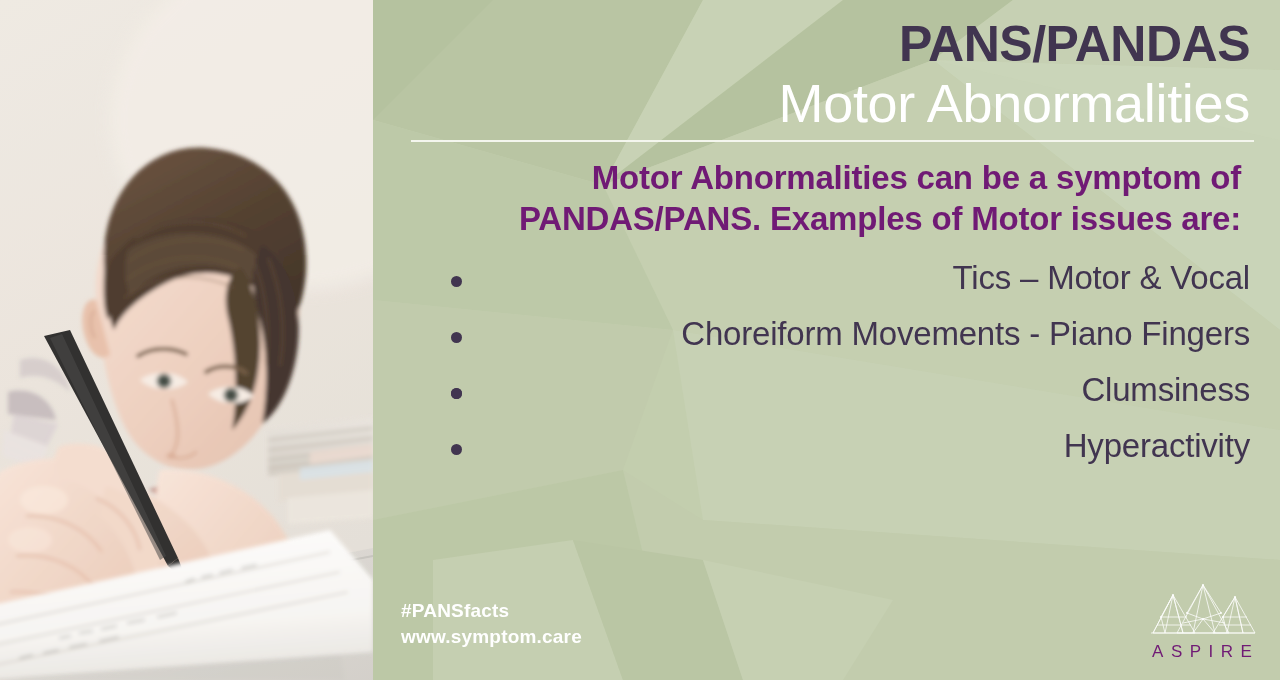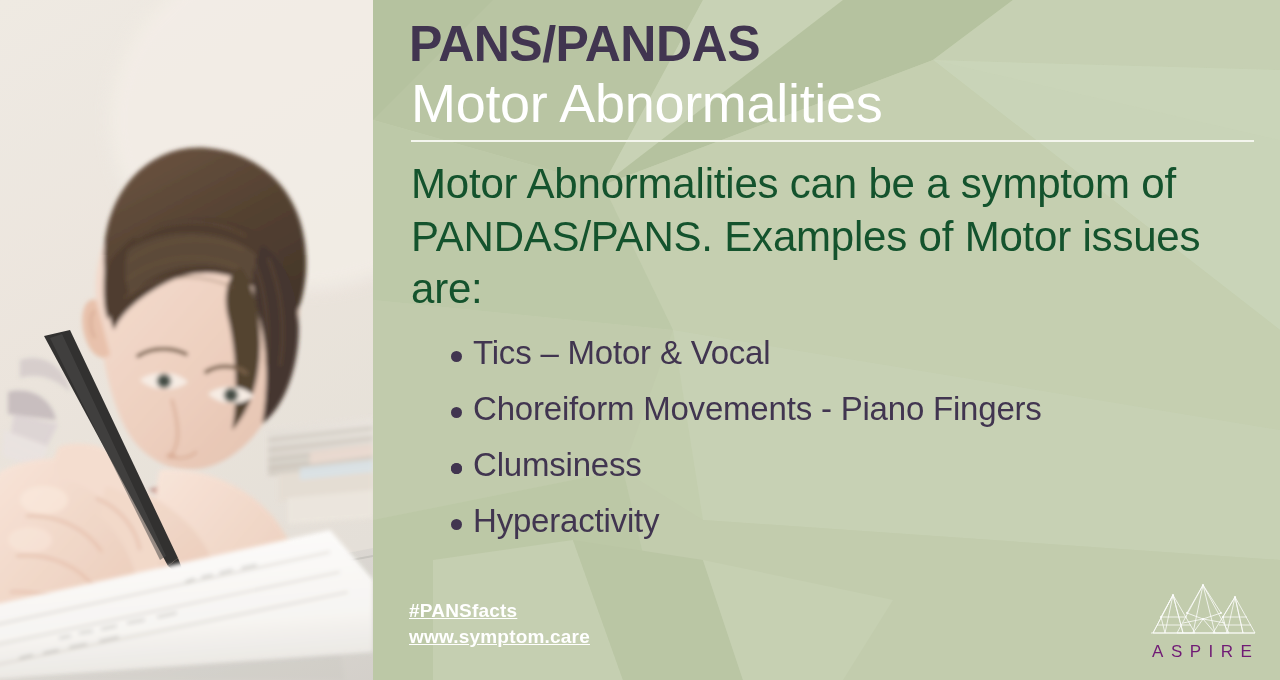--- a/index.html
+++ b/index.html
@@ -21,21 +21,21 @@
   .photo-panel svg{display:block;width:373px;height:680px;}
 
   
   .content-panel{
     position:relative;flex:1 1 auto;height:680px;
     background:#c3ceae;overflow:hidden;
   }
   .facets{position:absolute;inset:0;width:907px;height:680px;}
   .panel-inner{
     position:relative;z-index:2;
-    height:680px;padding:18px 30px 0 36px;box-sizing:border-box;
+    height:680px;padding:18px 30px 0 36px;box-sizing:border-box;text-align:right;
   }
 
   
   .title{
     margin:0;padding:0;
     font-size:50px;font-weight:bold;letter-spacing:-0.5px;
     color:#413550;line-height:1.06;
   }
   .subtitle{
     margin:0;padding:2px 0 0 2px;
@@ -43,21 +43,21 @@
     color:#ffffff;line-height:1.12;
   }
   .rule{
     margin:7px 0 0 2px;height:2px;width:843px;
     background:#f4f6ee;border:0;
   }
 
   
   .intro{
     margin:16px 0 0 2px;padding:0;
-    font-size:42px;font-weight:normal;color:#14532d;
+    font-size:33px;font-weight:bold;color:#701a75;
     line-height:1.24;letter-spacing:-0.2px;max-width:830px;
   }
 
   
   .bullet-list{
     list-style:none;margin:20px 0 0 0;padding:0;
   }
   .bullet-item{
     position:relative;
     padding-left:64px;
@@ -69,23 +69,23 @@
     position:absolute;left:42px;top:16px;
     width:11px;height:11px;border-radius:50%;
     background:#413550;
   }
 
   
   .footer{
     position:absolute;left:0;right:0;bottom:0;height:96px;z-index:3;
   }
   .footer-text{
-    position:absolute;left:36px;bottom:30px;
+    position:absolute;left:28px;bottom:30px;
     color:#ffffff;font-size:19px;font-weight:bold;
-    line-height:1.36;letter-spacing:0.2px;text-decoration:underline;
+    line-height:1.36;letter-spacing:0.2px;
   }
   .footer-text div{white-space:nowrap;}
 
   
   .logo{
     position:absolute;right:19px;bottom:20px;
     width:118px;text-align:center;
   }
   .logo svg{display:block;width:118px;height:58px;}
   .logo-word{

